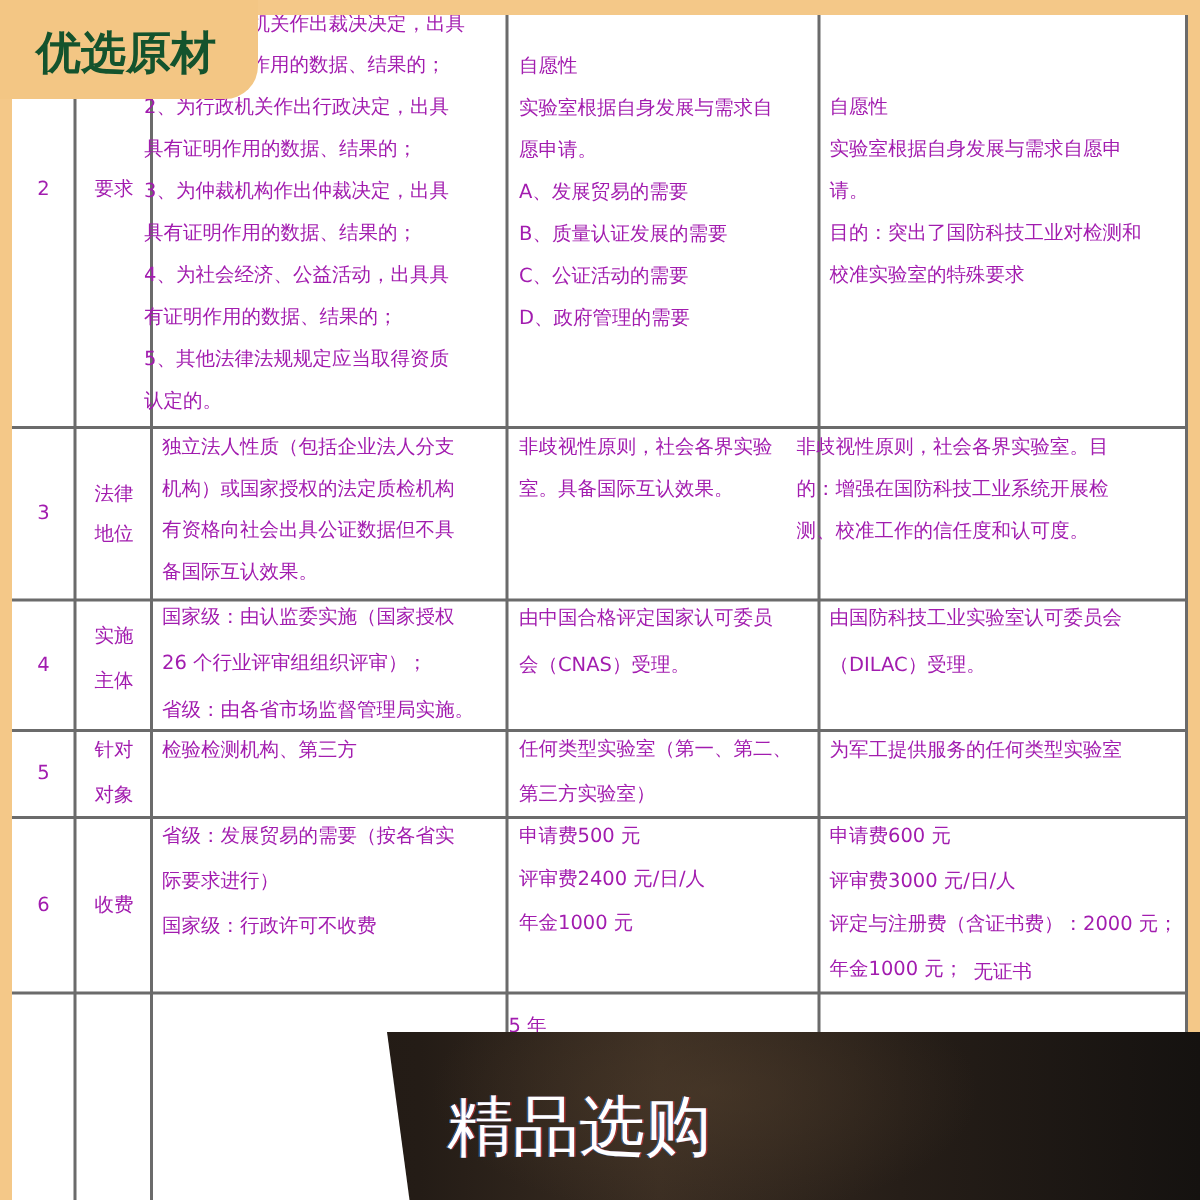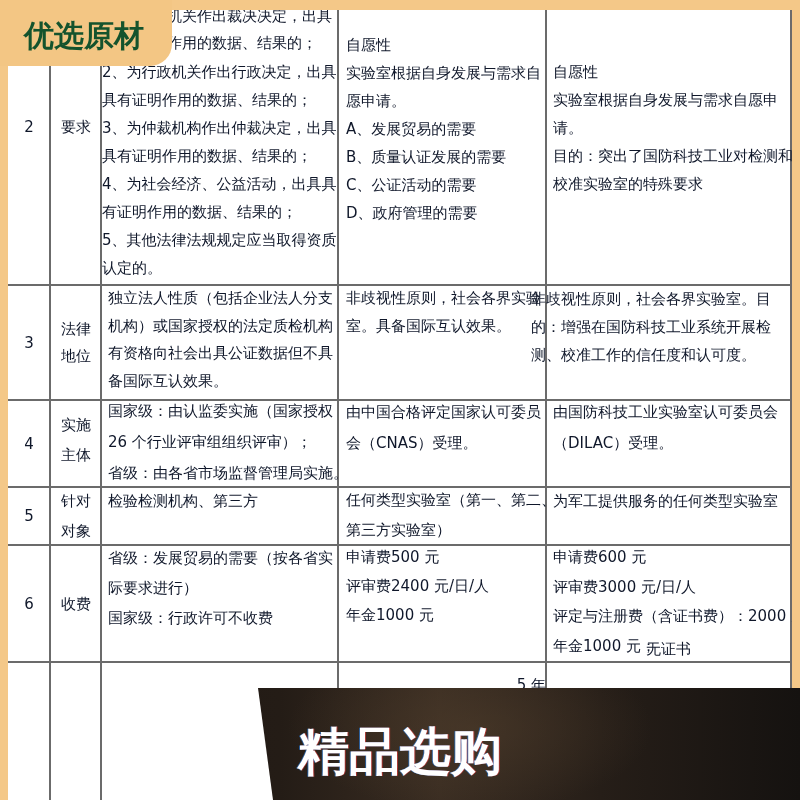--- a/index.html
+++ b/index.html
@@ -5,37 +5,37 @@
     *{box-sizing:border-box;margin:0;padding:0}
     html,body{width:800px;height:800px;overflow:hidden;background:#ffffff}
     body{font-family:"DejaVu Sans","Liberation Sans",sans-serif}
     .canvas{position:relative;width:800px;height:800px;overflow:hidden;background:#ffffff}
 
     
     .table{position:absolute;left:0;top:0;width:800px;height:800px;z-index:1;filter:blur(0.45px)}
     .vline{position:absolute;top:0;width:2px;height:800px;background:#6b6b6b}
     .hline{position:absolute;left:8px;width:784px;height:2px;background:#6b6b6b}
     .row{position:absolute;left:0;top:0}
-    .cell{position:absolute;white-space:pre;font-size:15px;color:#0f172a;line-height:28px}
+    .cell{position:absolute;white-space:pre;font-size:13px;color:#a21caf;line-height:28px}
     .center{display:flex;flex-direction:column;align-items:center;justify-content:center;text-align:center}
 
     
     .frame{position:absolute;background:#F4C888;z-index:5}
 
     
     .badge-top{position:absolute;left:0;top:0;width:172px;height:66px;background:#F3C684;border-bottom-right-radius:22px;z-index:6}
     .badge-top .txt{position:absolute;left:24px;top:16px;font-size:30px;line-height:40px;font-weight:700;color:#14532d;white-space:nowrap}
 
     
     .banner{position:absolute;left:0;top:688px;width:800px;height:112px;z-index:6;
       clip-path:polygon(258px 0,800px 0,800px 112px,273px 112px);
       background:
         radial-gradient(ellipse 260px 120px at 470px 40px, rgba(80,62,44,0.55), rgba(0,0,0,0) 70%),
         linear-gradient(90deg,#1c1612 0%,#241c16 35%,#3a2d22 55%,#261e18 75%,#151210 100%)}
-    .banner .txt{position:absolute;top:34px;font-size:51px;line-height:60px;font-weight:700;color:#ffffff;white-space:nowrap;
+    .banner .txt{position:absolute;top:34px;font-size:44px;line-height:60px;font-weight:400;color:#ffffff;white-space:nowrap;
       text-shadow:-1px 0 rgba(40,140,255,0.55),1px 0 rgba(255,60,60,0.55)}
 
     
     .badge-bl{position:absolute;left:0;top:600px;width:280px;height:200px;z-index:7}
     .badge-bl svg{position:absolute;left:0;top:0}
     .badge-bl .txt{position:absolute;left:48px;font-size:68px;line-height:70px;font-weight:900;color:#0e0e0e;letter-spacing:16px;white-space:nowrap}
   </style>
 </head>
 <body>
 
@@ -52,21 +52,21 @@
     <div class="hline" style="top:399px"></div>
     <div class="hline" style="top:486px"></div>
     <div class="hline" style="top:544px"></div>
     <div class="hline" style="top:661px"></div>
 
     <div class="row">
       <div class="cell center" style="left:8px;top:-31px;width:42px;height:316px">2</div>
       <div class="cell center" style="left:51px;top:-31px;width:50px;height:316px">要求</div>
       <div class="cell" style="left:167px;top:3px;line-height:27px">机关作出裁决决定，出具
 作用的数据、结果的；</div>
-      <div class="cell" style="left:102px;top:58px;line-height:28px">2、为行政机关作出行政决定，出具
+      <div class="cell" style="left:96px;top:58px;line-height:28px">2、为行政机关作出行政决定，出具
 具有证明作用的数据、结果的；
 3、为仲裁机构作出仲裁决定，出具
 具有证明作用的数据、结果的；
 4、为社会经济、公益活动，出具具
 有证明作用的数据、结果的；
 5、其他法律法规规定应当取得资质
 认定的。</div>
       <div class="cell" style="left:346px;top:31px;line-height:28px">自愿性
 实验室根据自身发展与需求自
 愿申请。
@@ -128,21 +128,21 @@
       <div class="cell" style="left:346px;top:543px;line-height:29px">申请费500 元
 评审费2400 元/日/人
 年金1000 元</div>
       <div class="cell" style="left:553px;top:543px;line-height:29.5px">申请费600 元
 评审费3000 元/日/人
 评定与注册费（含证书费）：2000 元；
 年金1000 元；</div>
     </div>
 
     <div class="row">
-      <div class="cell" style="left:339px;top:671px;width:207px;text-align:right">5 年</div>
+      <div class="cell" style="left:339px;top:671px;width:207px;text-align:left">5 年</div>
       <div class="cell" style="left:547px;top:635px;width:243px;text-align:center">无证书</div>
     </div>
   </div>
 
   <div class="frame" style="left:0;top:0;width:800px;height:10px"></div>
   <div class="frame" style="left:0;top:0;width:8px;height:800px"></div>
   <div class="frame" style="left:792px;top:0;width:8px;height:800px"></div>
 
   <div class="badge-top">
     <span class="txt">优选原材</span>

